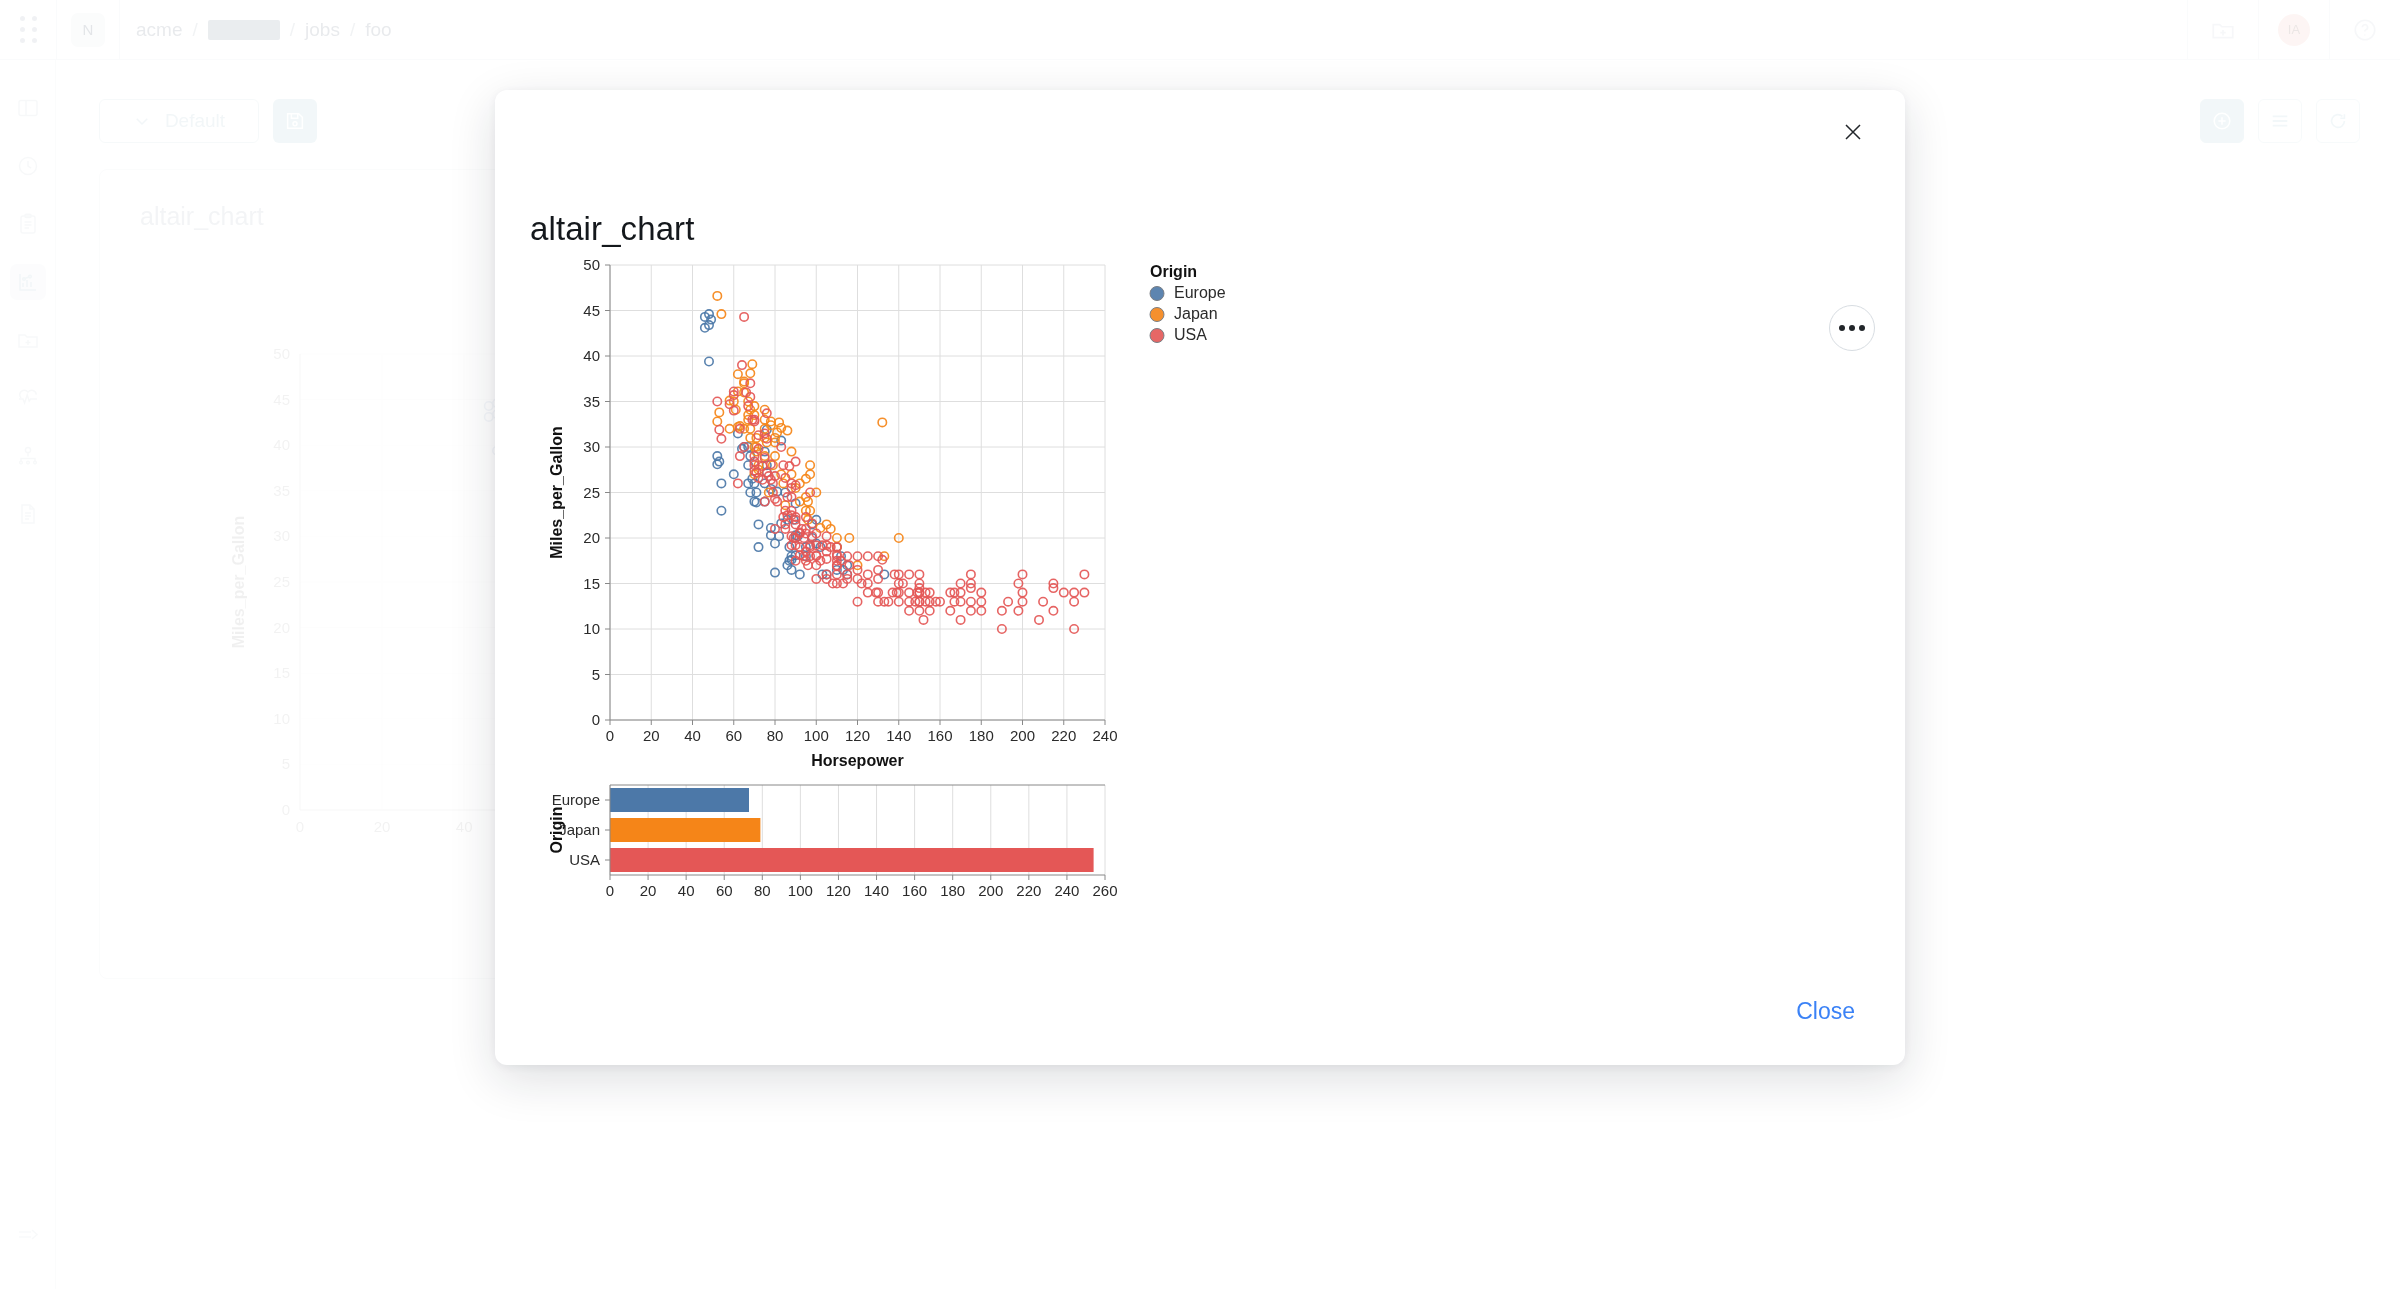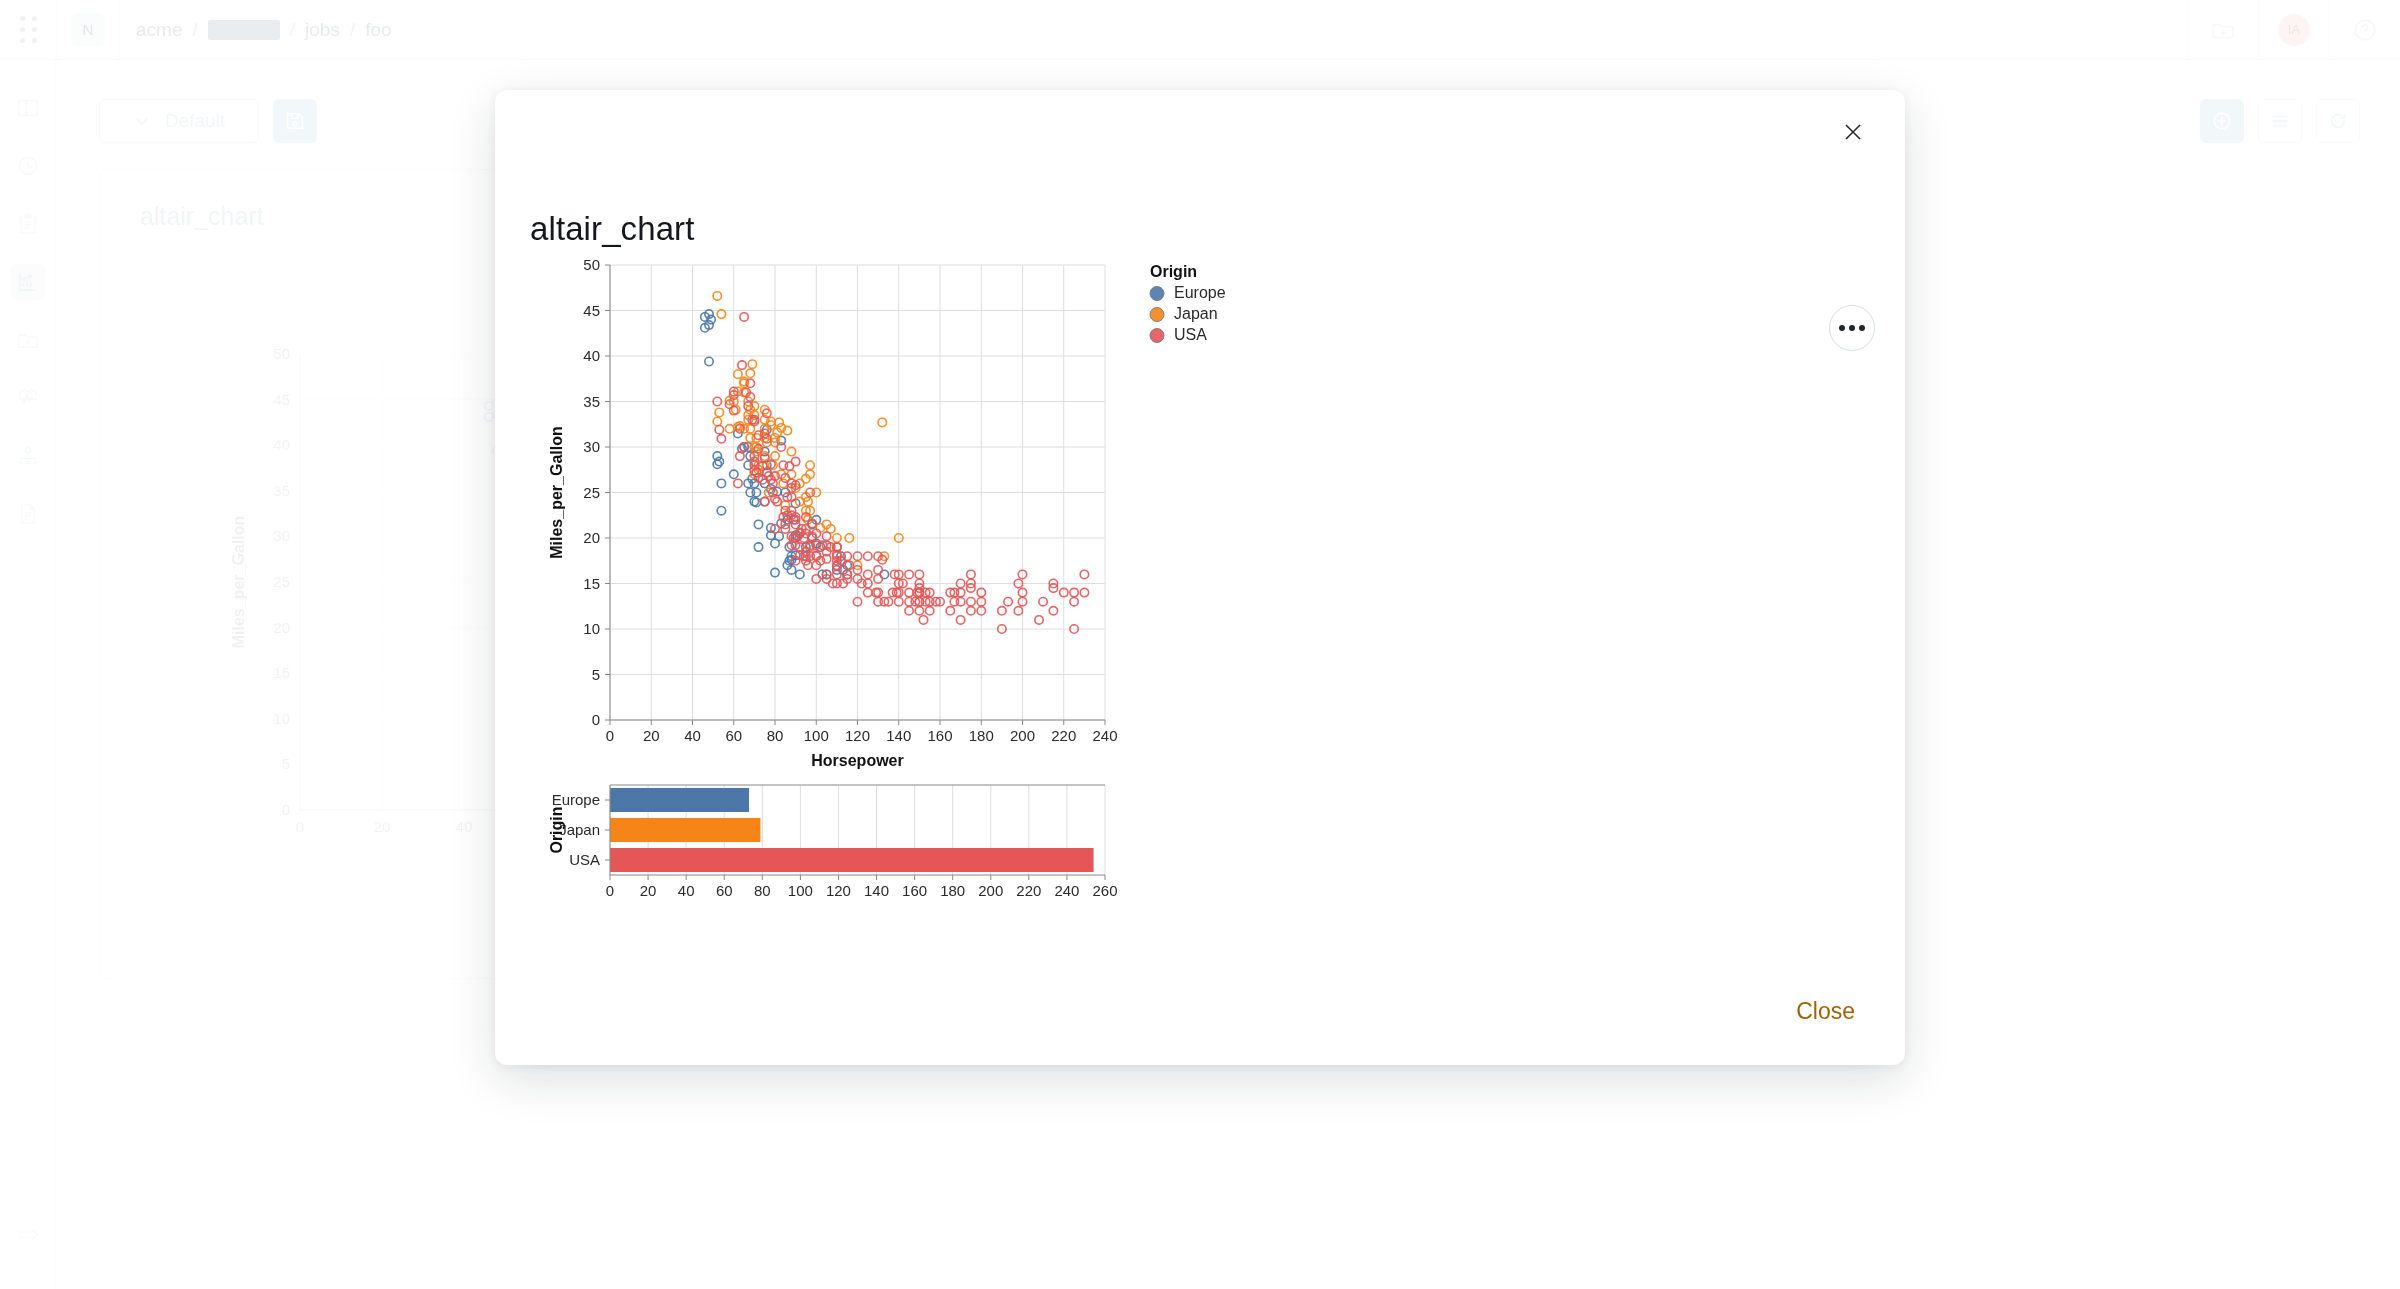--- a/index.html
+++ b/index.html
@@ -92,21 +92,21 @@
   #modal-title {
     position:absolute; left:35px; top:120px; font-size:33px; color:#14181c; letter-spacing:.1px;
   }
   #kebab {
     position:absolute; right:30px; top:215px; width:46px;height:46px;border-radius:50%;
     border:1px solid #d8dde2; background:#fff;
     display:flex;align-items:center;justify-content:center;gap:4px;
   }
   #kebab i { width:6px;height:6px;border-radius:50%;background:#22262a;display:block; }
   #modal-close-btn {
-    position:absolute; right:36px; bottom:30px; font-size:23px; color:#a16207; padding:10px 14px;
+    position:absolute; right:36px; bottom:30px; font-size:23px; color:#3b82f6; padding:10px 14px;
   }
 
   
   #viz { position:absolute; left:35px; top:165px; width:1340px; height:720px; }
   .vega-svg { display:block; }
   text { font-family:"Liberation Sans", sans-serif; }
   .tick-lbl { font-size:15px; fill:#2b2b2b; }
   .ax-title { font-size:16px; font-weight:bold; fill:#121212; }
   .lg-title { font-size:16px; font-weight:bold; fill:#121212; }
   .lg-lbl { font-size:16px; fill:#2b2b2b; }

